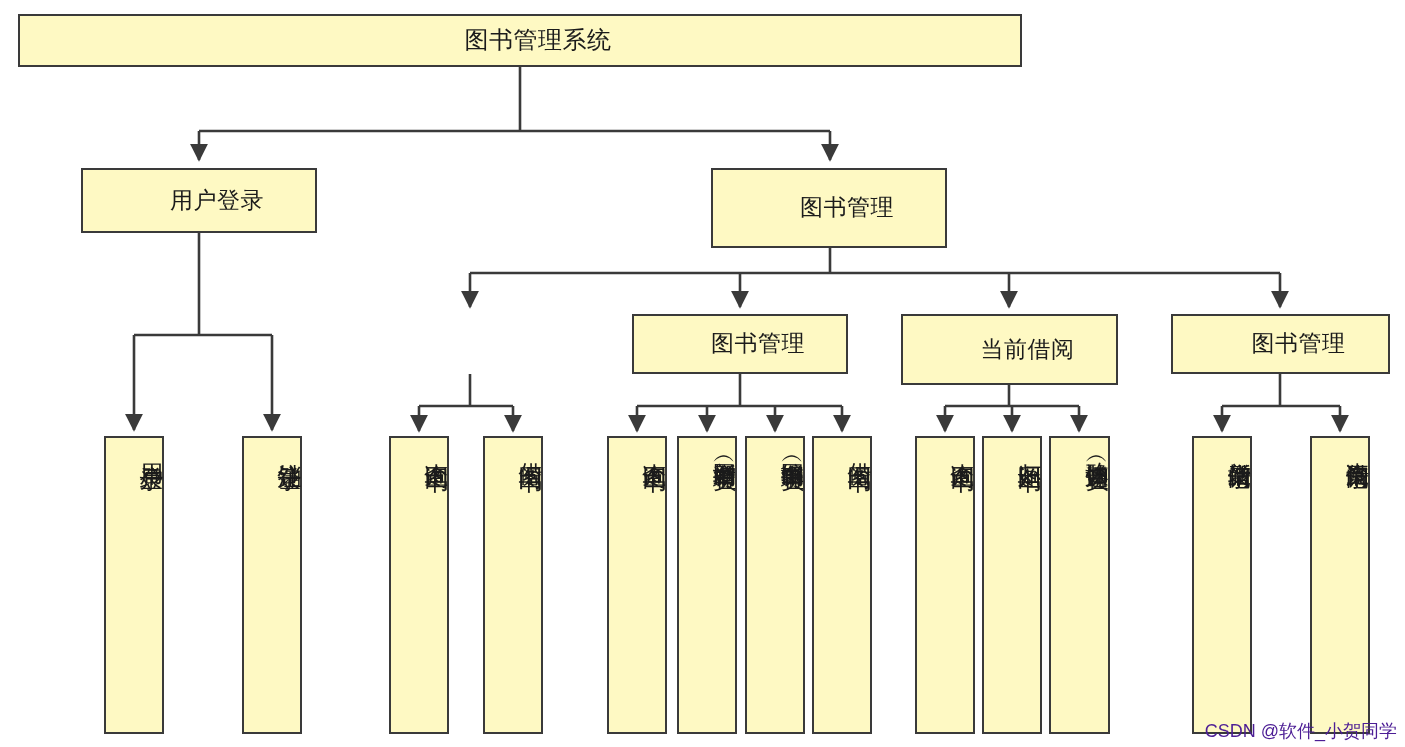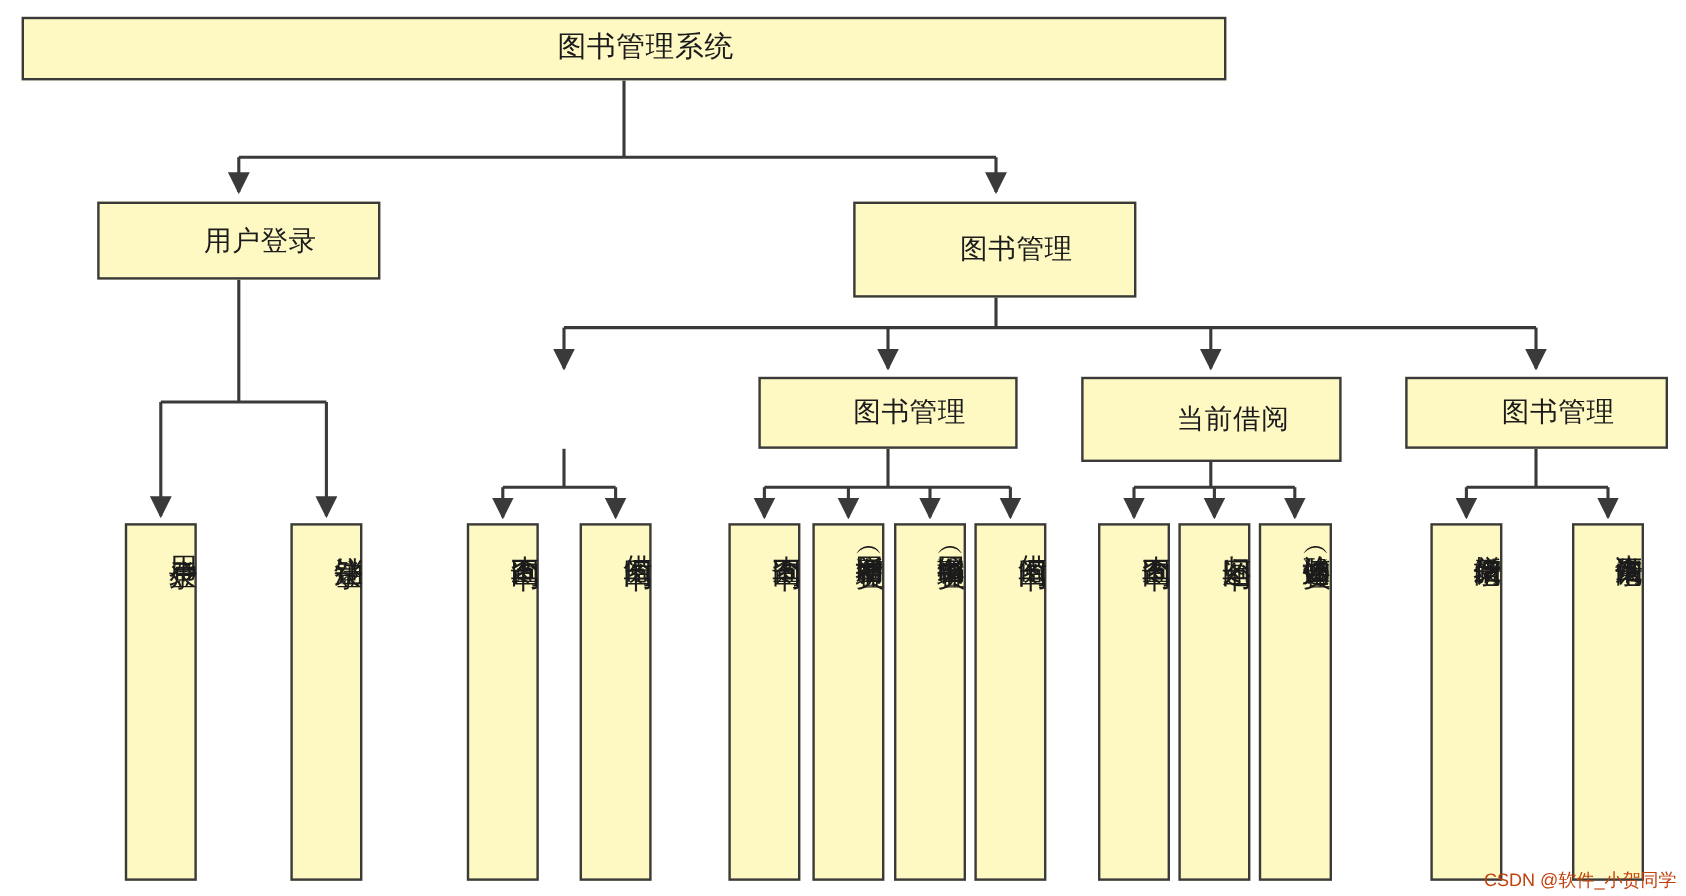--- a/index.html
+++ b/index.html
@@ -65,22 +65,22 @@
     white-space: nowrap;
   }
   .node.leaf.tall .node-label {
     font-size: 23px;
     letter-spacing: 1px;
   }
   .watermark {
     position: absolute;
     right: 8px;
     bottom: 4px;
-    font-size: 15px;
-    color: #c2410c;
+    font-size: 18px;
+    color: #4c1d95;
     z-index: 3;
     white-space: nowrap;
   }
 </style>
 </head>
 <body>
 
 <div id="canvas">
 
   <svg id="edges" viewBox="0 0 1405 747" xmlns="http://www.w3.org/2000/svg">

